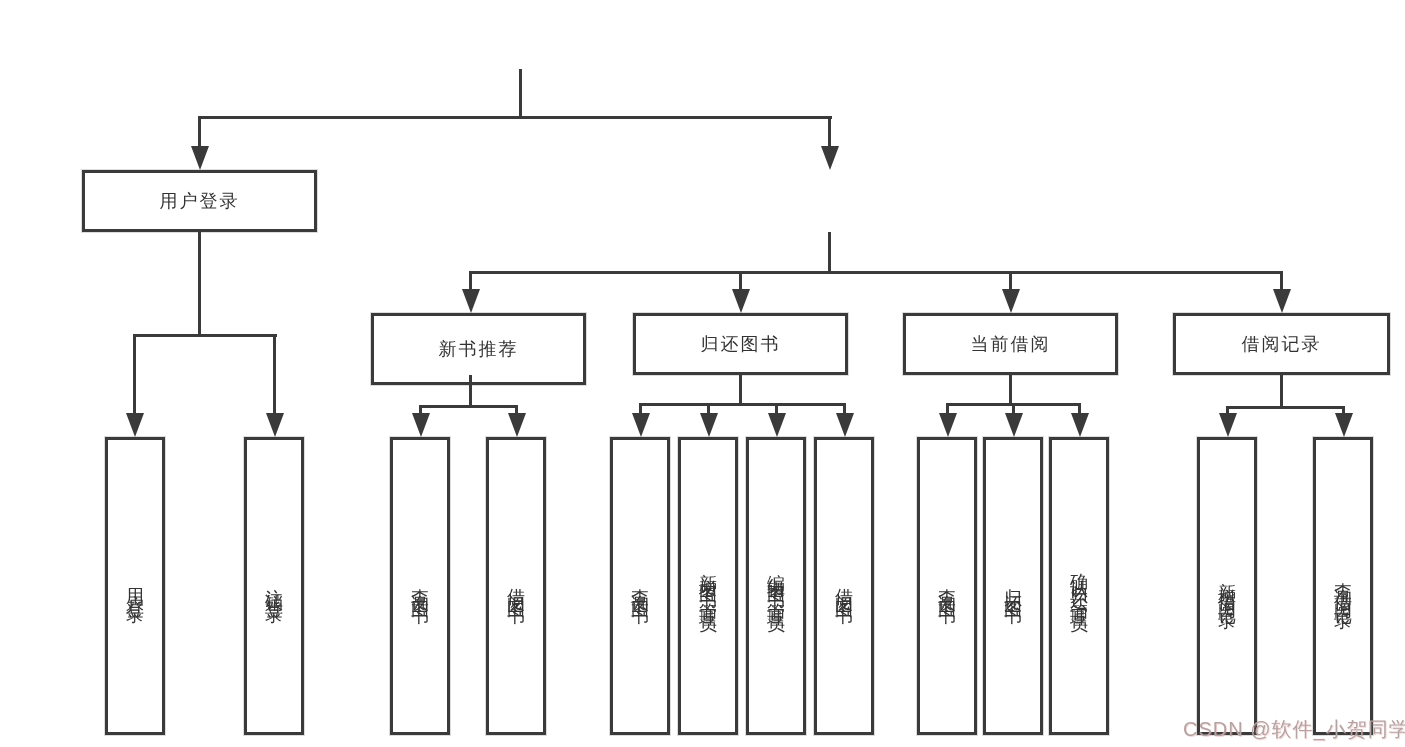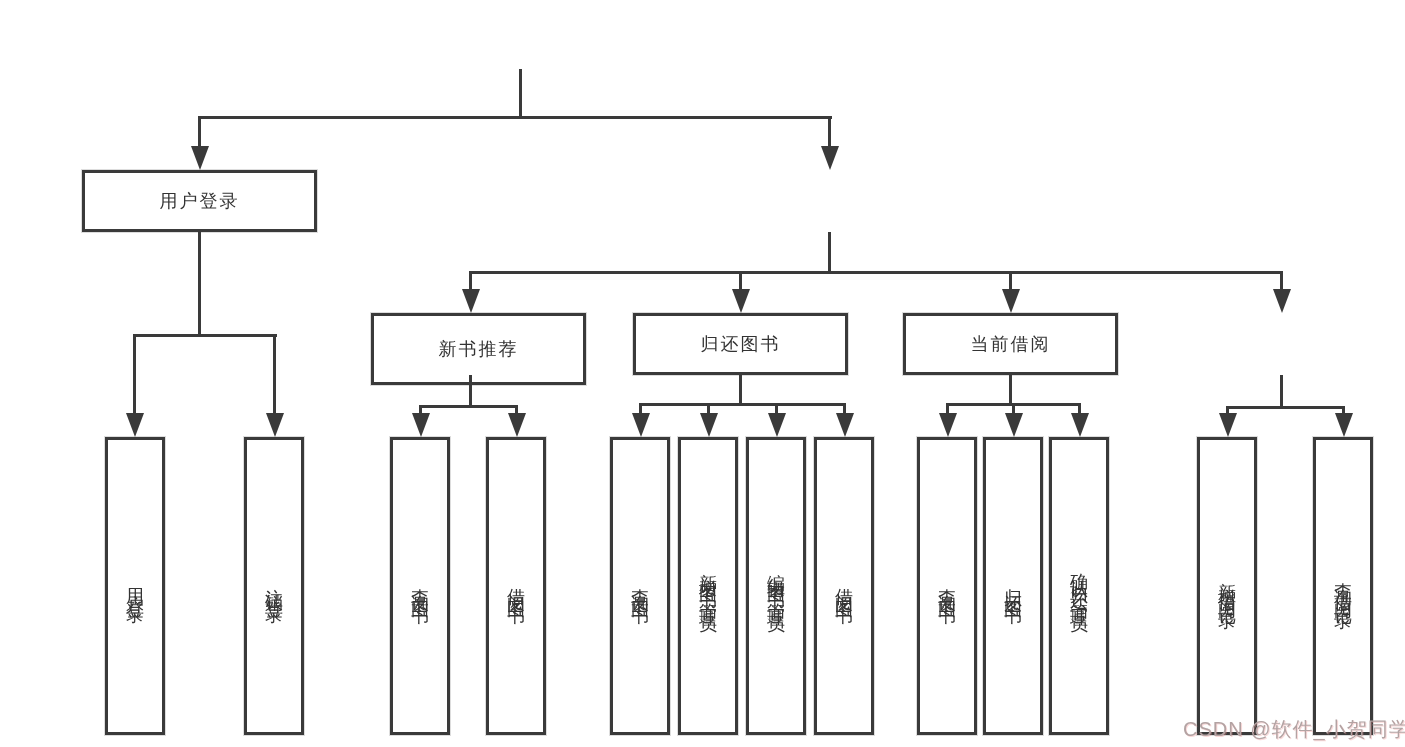--- a/index.html
+++ b/index.html
@@ -81,20 +81,21 @@
 <body>
 
 <div id="stage">
 
 
   <div class="node b-l2a">用户登录</div>
 
   <div class="node b-l3a">新书推荐</div>
   <div class="node b-l3b">归还图书</div>
   <div class="node b-l3c">当前借阅</div>
+  <div class="node b-l3d">借阅记录</div>
 
   <div class="node vert leaf f1">用户登录</div>
   <div class="node vert leaf f2">注销登录</div>
   <div class="node vert leaf f3">查询图书</div>
   <div class="node vert leaf f4">借阅图书</div>
   <div class="node vert leaf f5">查询图书</div>
   <div class="node vert leaf f6">新增图书（管理员）</div>
   <div class="node vert leaf f7">编辑图书（管理员）</div>
   <div class="node vert leaf f8">借阅图书</div>
   <div class="node vert leaf f9">查询图书</div>

